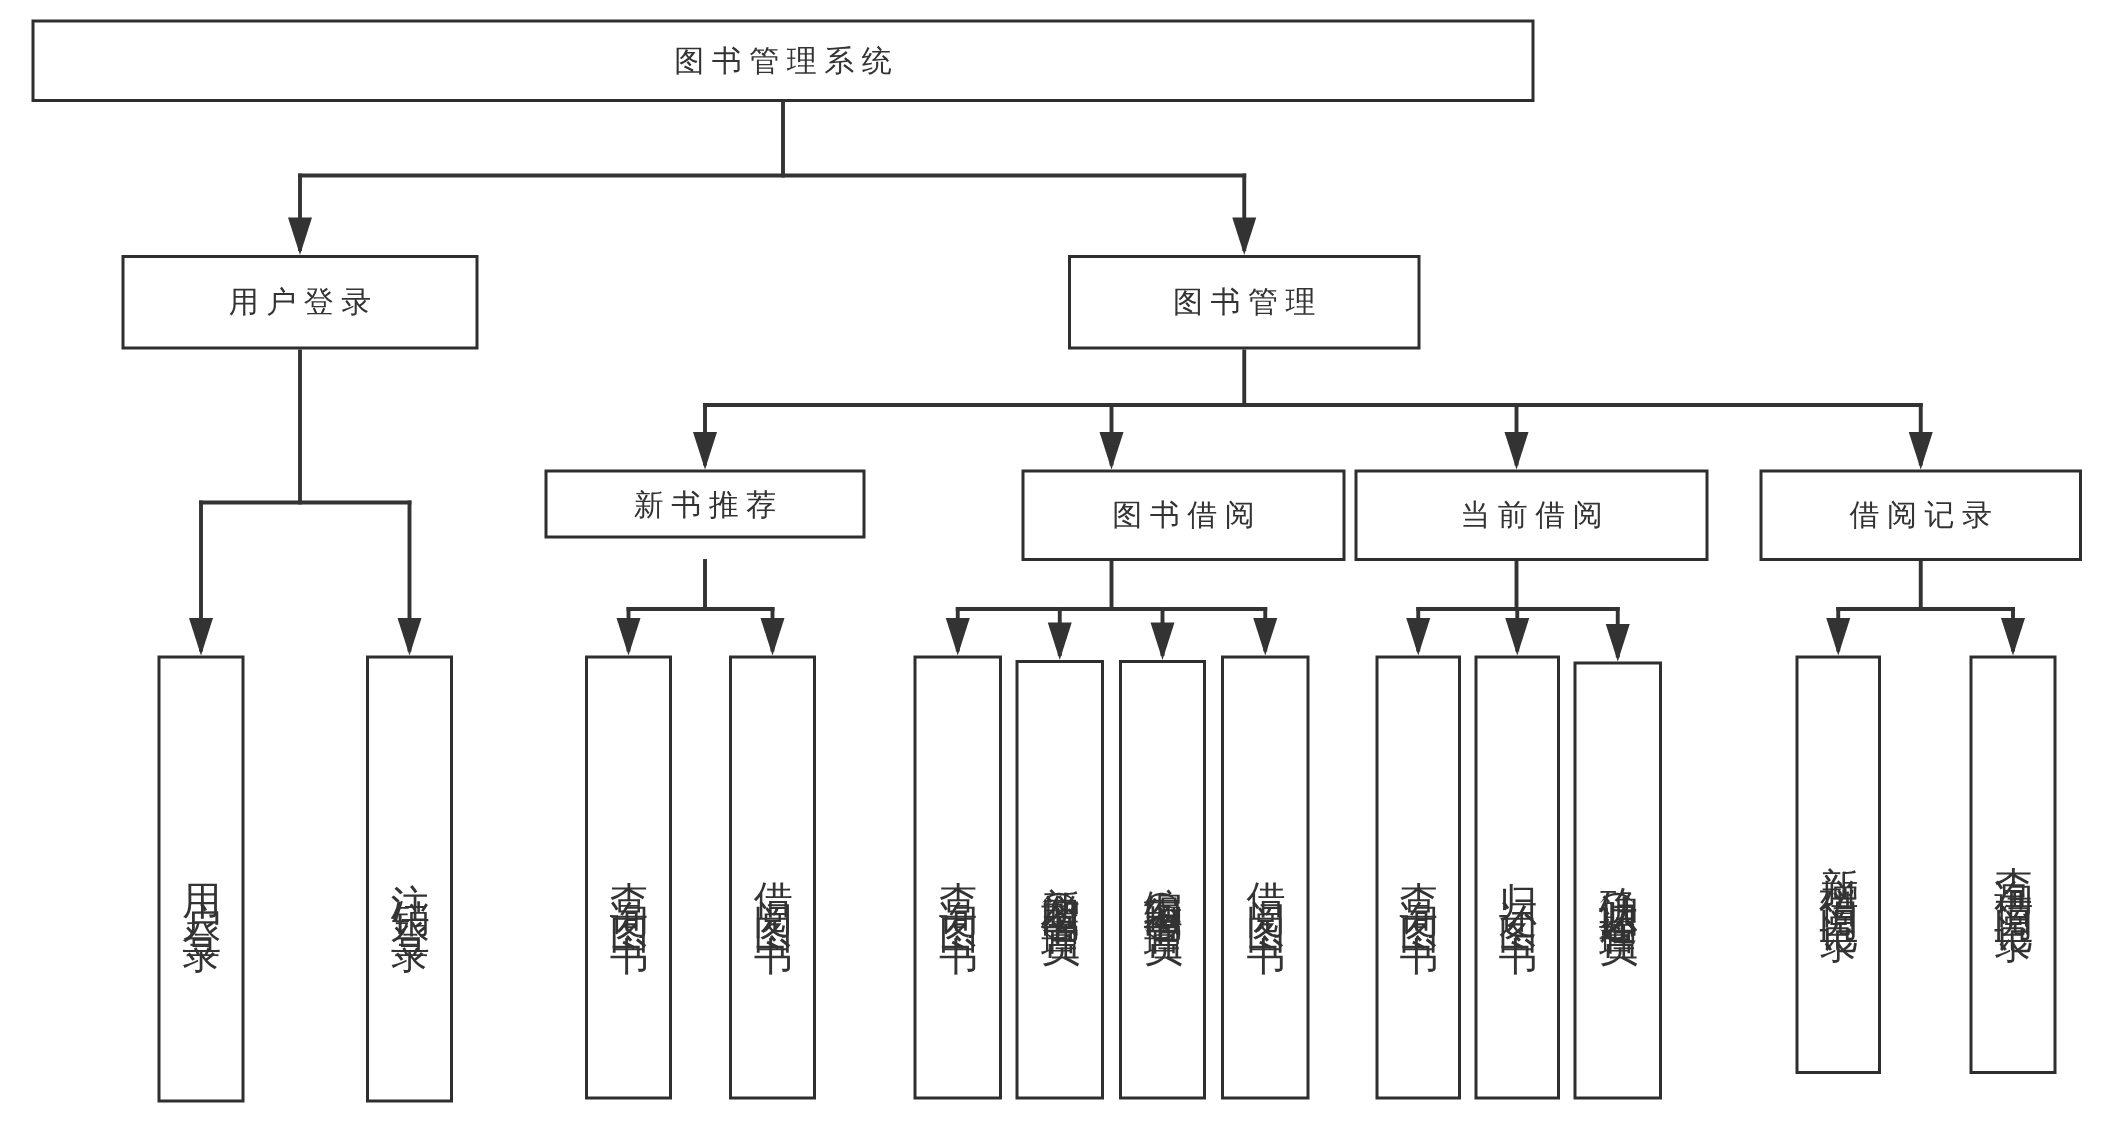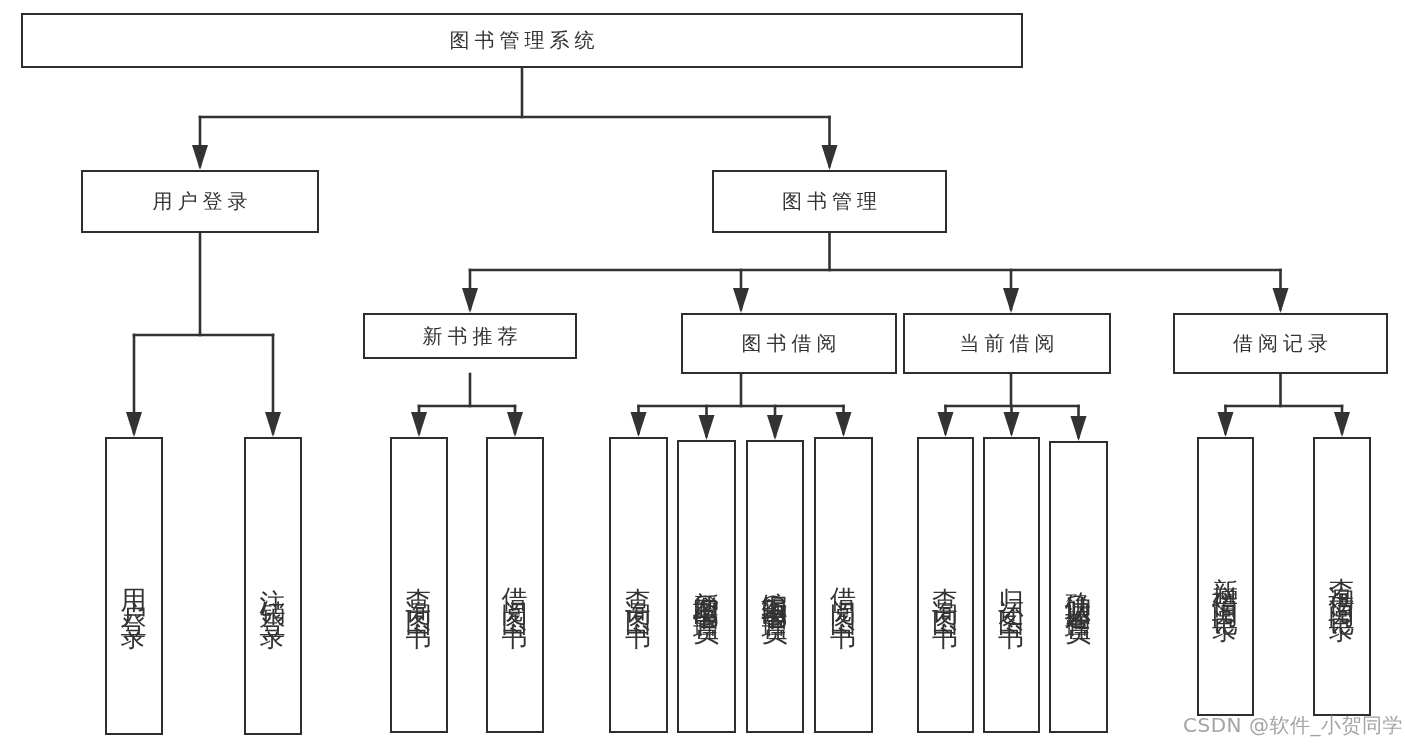--- a/index.html
+++ b/index.html
@@ -112,21 +112,21 @@
       </div>
       <div class="node h" style="left: 712px; top: 170px; width: 235px; height: 63px;">
         <span class="label">图书管理</span>
       </div>
       <div class="node h" style="left: 363px; top: 313px; width: 214px; height: 46px;">
         <span class="label">新书推荐</span>
       </div>
       <div class="node h" style="left: 633px; top: 313px; width: 216px; height: 61px; margin-left: 48px;">
         <span class="label">图书借阅</span>
       </div>
-      <div class="node h" style="left: 903px; top: 313px; width: 208px; height: 61px; justify-content: center;">
+      <div class="node h" style="left: 903px; top: 313px; width: 236px; height: 61px; justify-content: center;">
         <span class="label">当前借阅</span>
       </div>
       <div class="node h" style="left: 1173px; top: 313px; width: 215px; height: 61px;">
         <span class="label">借阅记录</span>
       </div>
       <div class="node v" style="left: 105px; top: 437px; width: 58px; height: 298px;">
         <span class="label" style="letter-spacing: 12px; margin-bottom: -12px;">用户登录</span>
       </div>
       <div class="node v" style="left: 244px; top: 437px; width: 58px; height: 298px;">
         <span class="label" style="letter-spacing: 12px; margin-bottom: -12px;">注销登录</span>
@@ -158,14 +158,13 @@
       <div class="node v" style="left: 1049px; top: 441px; width: 59px; height: 292px;">
         <span class="label" style="letter-spacing: 4px; margin-bottom: -4px;">确认归还（管理员）</span>
       </div>
       <div class="node v" style="left: 1197px; top: 437px; width: 57px; height: 279px;">
         <span class="label" style="letter-spacing: 8px; margin-bottom: -8px;">新增借阅记录</span>
       </div>
       <div class="node v" style="left: 1313px; top: 437px; width: 58px; height: 279px;">
         <span class="label" style="letter-spacing: 8px; margin-bottom: -8px;">查询借阅记录</span>
       </div>
     </div>
-  <div class="watermark">CSDN @软件_小贺同学</div>
 </div>
 
 </body></html>

